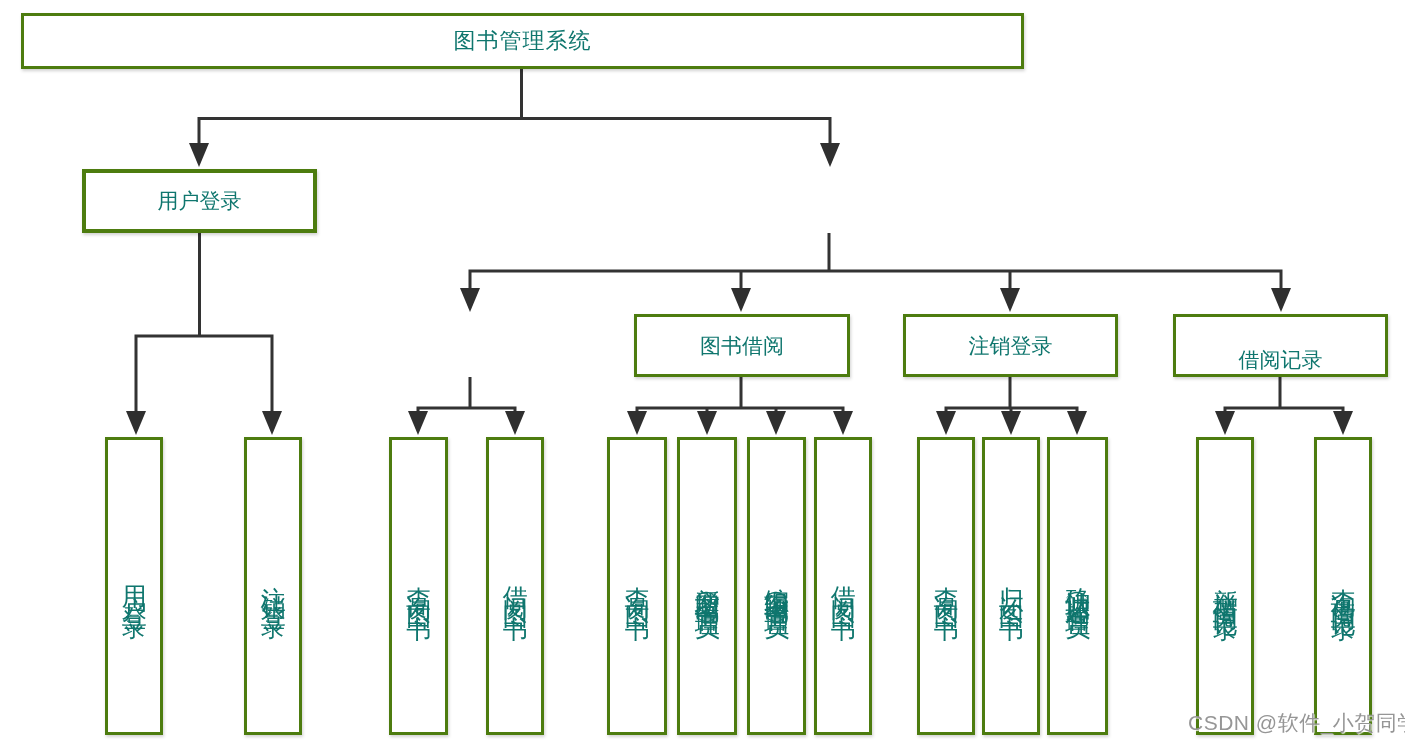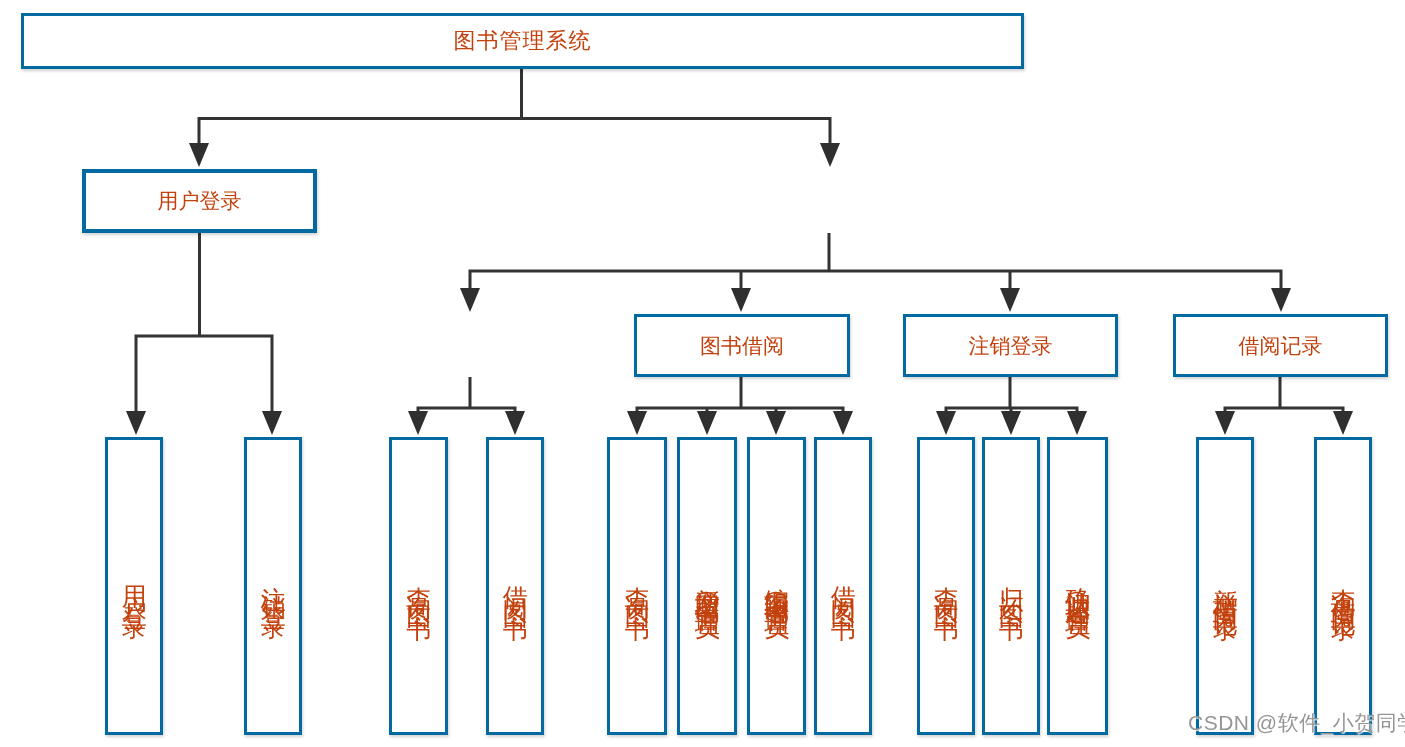--- a/index.html
+++ b/index.html
@@ -19,26 +19,26 @@
     position: absolute;
     left: 0; top: 0;
     width: 1405px;
     height: 747px;
     z-index: 1;
   }
   .box {
     position: absolute;
     box-sizing: border-box;
     background: #ffffff;
-    border: 3px solid #0369a1;
+    border: 3px solid #4d7c0f;
     box-shadow: 1px 2px 3px rgba(0,0,0,0.18);
     display: flex;
     align-items: center;
     justify-content: center;
-    color: #c2410c;
+    color: #0f766e;
     z-index: 2;
     font-family: Liberation Serif, serif;
   }
   .box .label {
     display: block;
     text-align: center;
     white-space: nowrap;
   }
   .hbox .label { font-size: 21px; }
   .root-box { border-width: 3px; }
@@ -118,21 +118,21 @@
   <div class="box hbox branch" style="left:82px; top:169px; width:235px; height:64px;">
     <span class="label">用户登录</span>
   </div>
 
   <div class="box hbox" style="left:634px; top:314px; width:216px; height:63px;">
     <span class="label">图书借阅</span>
   </div>
   <div class="box hbox" style="left:903px; top:314px; width:215px; height:63px;">
     <span class="label">注销登录</span>
   </div>
-  <div class="box hbox" style="left:1173px; top:314px; width:215px; height:63px;">
+  <div class="box hbox" style="left:1173px; top:314px; width:215px; height:63px;align-items:flex-end;">
     <span class="label">借阅记录</span>
   </div>
 
   <div class="box leaf" style="left:105px; top:437px; width:58px; height:298px;">
     <span class="label">用户登录</span>
   </div>
   <div class="box leaf" style="left:244px; top:437px; width:58px; height:298px;">
     <span class="label">注销登录</span>
   </div>
 

